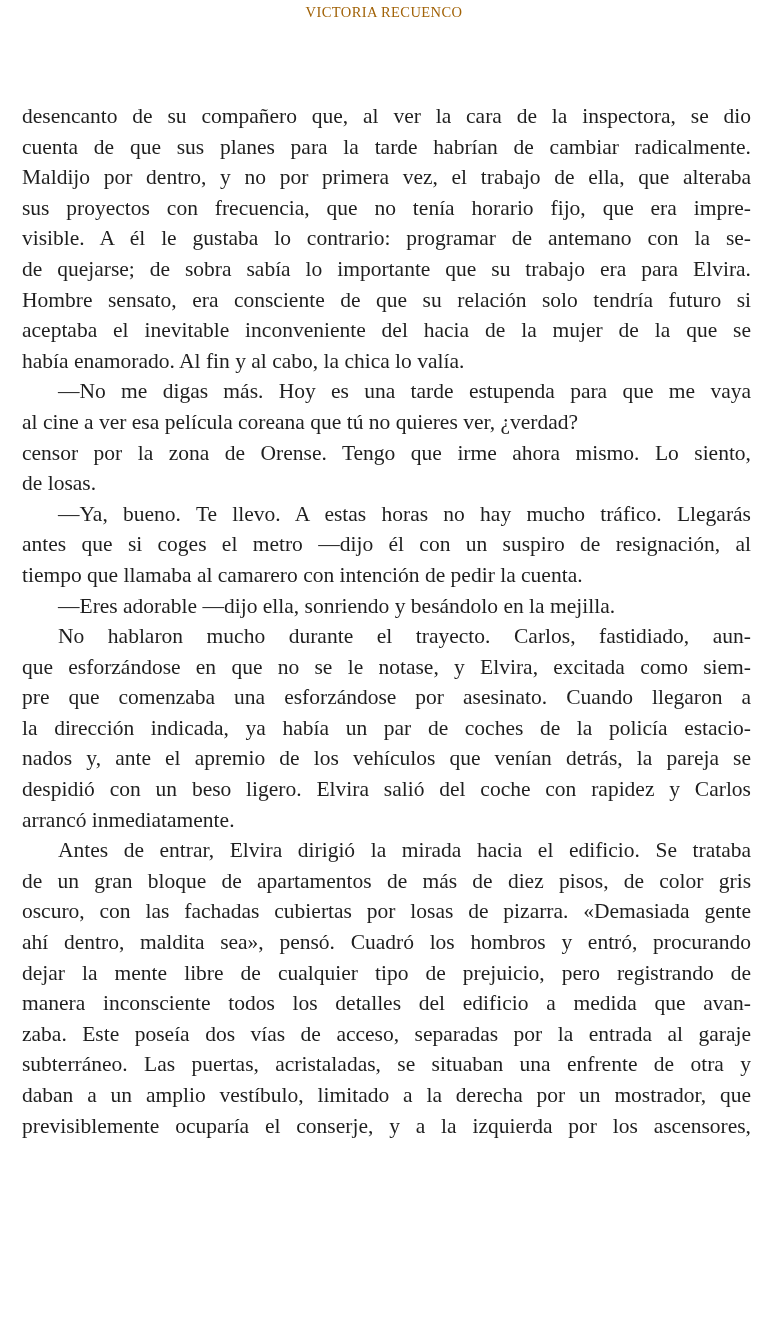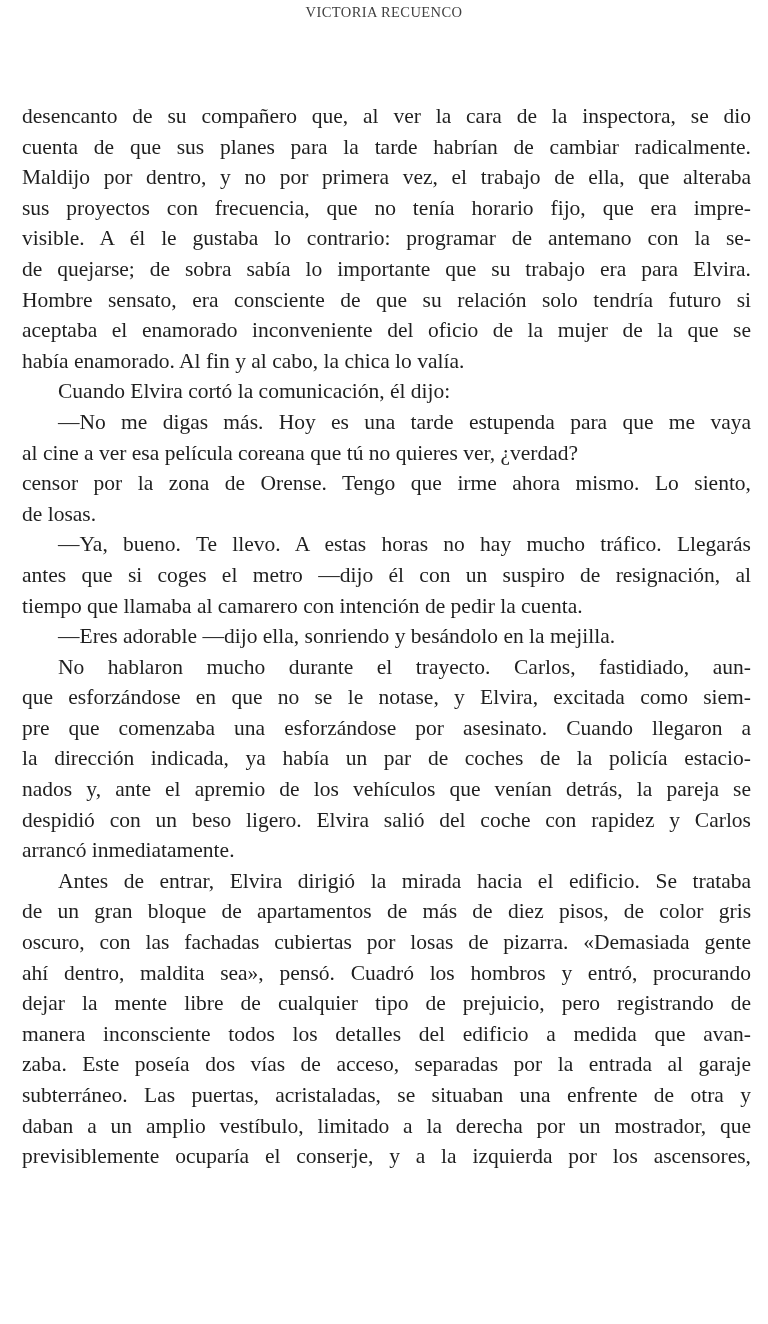--- a/index.html
+++ b/index.html
@@ -1,41 +1,40 @@
 <!DOCTYPE html>
 <html><head>
 <meta charset="utf-8">
 <style>
   html, body { margin: 0; padding: 0; background: #ffffff; }
   body { width: 768px; height: 1324px; position: relative; overflow: hidden;
          font-family: "Liberation Serif", "DejaVu Serif", serif; color: #1f1f1f; }
   .running-head { position: absolute; top: 4px; left: 0; width: 768px; text-align: center;
-         font-size: 14.5px; letter-spacing: 0.4px; color: #404040; }
+         font-size: 14.5px; letter-spacing: 0.4px; color: #a16207; }
   .body-text { position: absolute; top: 101px; left: 10px; width: 729px; margin-left: 12px; }
   .line { display: block; height: 30.6px; line-height: 30.6px; font-size: 21.5px;
           white-space: nowrap; text-align: justify; text-align-last: justify; }
   .line.last { text-align-last: left; }
   .line.indent { padding-left: 36px; }
 </style>
 </head>
 <body>
 
 <div class="running-head">VICTORIA RECUENCO</div>
 
 <div class="body-text" id="body-text">
     <span class="line">desencanto de su compañero que, al ver la cara de la inspectora, se dio</span>
     <span class="line">cuenta de que sus planes para la tarde habrían de cambiar radicalmente.</span>
     <span class="line">Maldijo por dentro, y no por primera vez, el trabajo de ella, que alteraba</span>
     <span class="line">sus proyectos con frecuencia, que no tenía horario fijo, que era impre-</span>
     <span class="line">visible. A él le gustaba lo contrario: programar de antemano con la se-</span>
     <span class="line">de quejarse; de sobra sabía lo importante que su trabajo era para Elvira.</span>
     <span class="line">Hombre sensato, era consciente de que su relación solo tendría futuro si</span>
-    <span class="line">aceptaba el enamorado inconveniente del oficio de la mujer de la que se</span>
+    <span class="line">aceptaba el inevitable inconveniente del hacia de la mujer de la que se</span>
     <span class="line last">había enamorado. Al fin y al cabo, la chica lo valía.</span>
-    <span class="line indent last">Cuando Elvira cortó la comunicación, él dijo:</span>
     <span class="line indent">—No me digas más. Hoy es una tarde estupenda para que me vaya</span>
     <span class="line last">al cine a ver esa película coreana que tú no quieres ver, ¿verdad?</span>
     <span class="line">censor por la zona de Orense. Tengo que irme ahora mismo. Lo siento,</span>
     <span class="line last">de losas.</span>
     <span class="line indent">—Ya, bueno. Te llevo. A estas horas no hay mucho tráfico. Llegarás</span>
     <span class="line">antes que si coges el metro —dijo él con un suspiro de resignación, al</span>
     <span class="line last">tiempo que llamaba al camarero con intención de pedir la cuenta.</span>
     <span class="line indent last">—Eres adorable —dijo ella, sonriendo y besándolo en la mejilla.</span>
     <span class="line indent">No hablaron mucho durante el trayecto. Carlos, fastidiado, aun-</span>
     <span class="line">que esforzándose en que no se le notase, y Elvira, excitada como siem-</span>

